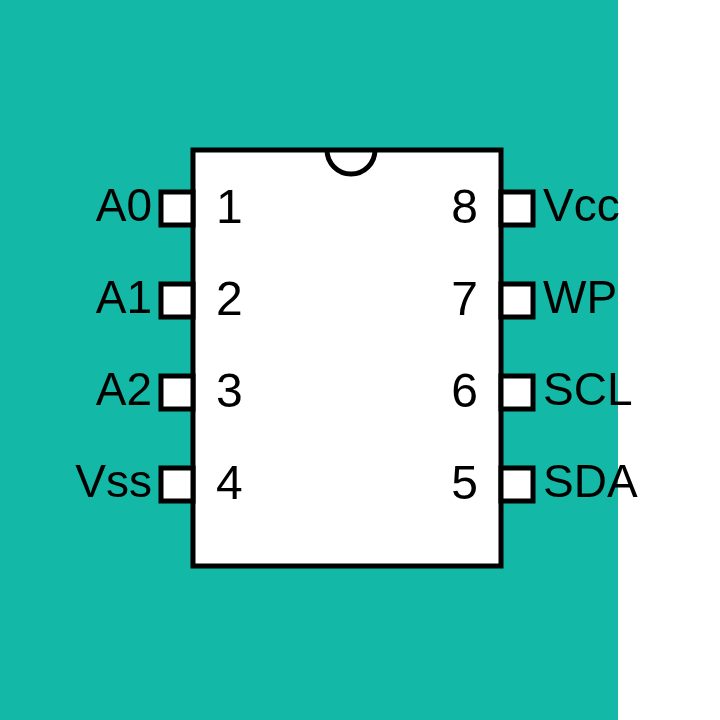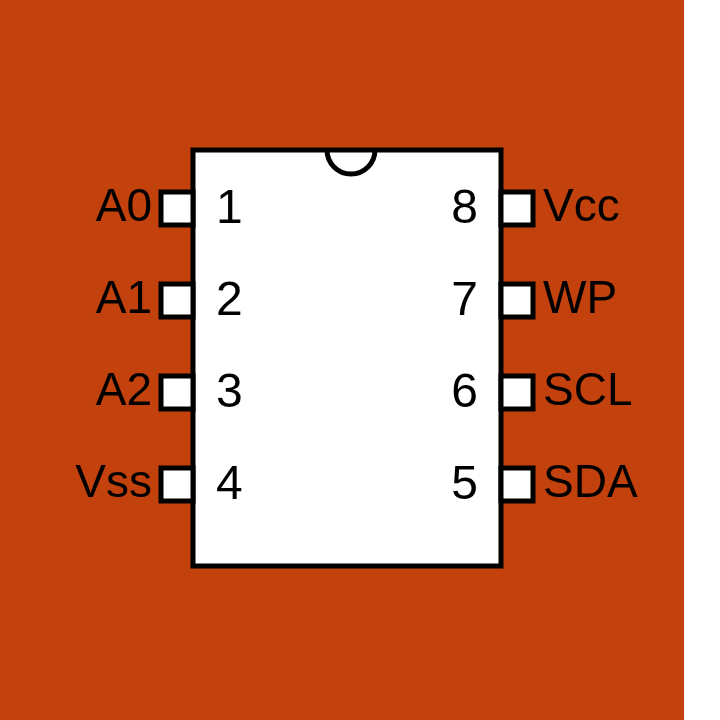--- a/index.html
+++ b/index.html
@@ -10,23 +10,24 @@
   }
   body {
     width: 720px;
     height: 720px;
     overflow: hidden;
     font-family: "Liberation Sans", sans-serif;
     color: #000000;
   }
   #diagram-root {
     position: relative;
-    width: 684px;
+    width: 610px;
     height: 720px;
-    background: #c2410c;
+    background: #14b8a6;
+    padding-left: 8px;
   }
   svg#ic-svg {
     position: absolute;
     top: 0;
     left: 0;
     width: 720px;
     height: 720px;
     display: block;
   }
   .body-outline {

